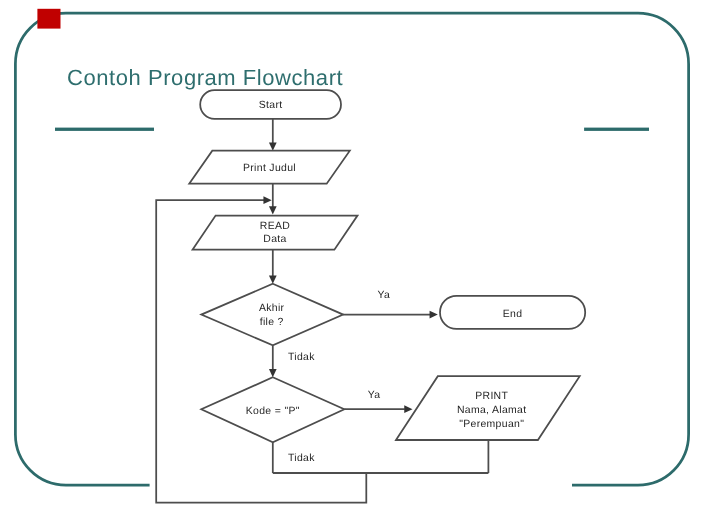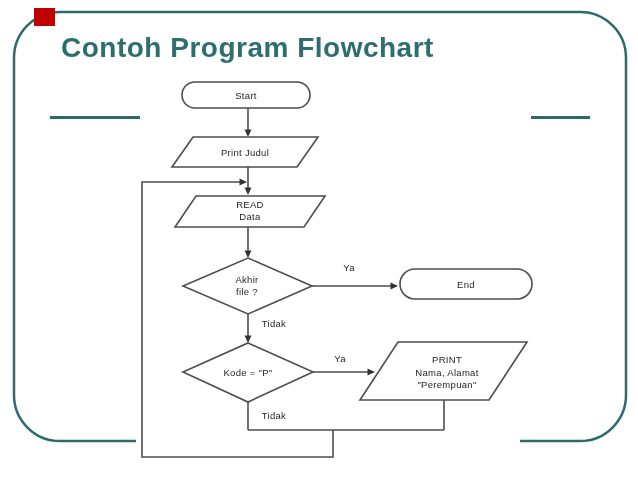--- a/index.html
+++ b/index.html
@@ -5,23 +5,23 @@
   html,body{margin:0;padding:0;background:#ffffff;}
   #slide{
     position:relative;
     width:638px;height:478px;
     background:#ffffff;
     overflow:hidden;
     font-family:"Liberation Sans", sans-serif;
   }
   #slide-title{
     position:absolute;
-    left:61px;top:32px;
-    font-size:28px;
-    font-weight:700;
+    left:61px;top:60px;
+    font-size:20px;
+    font-weight:400;
     letter-spacing:0.5px;
     color:#2e6e6e;
     white-space:nowrap;
   }
   svg{position:absolute;left:0;top:0;}
   .fc-shape{fill:#ffffff;stroke:#4d4d4d;stroke-width:1.6;}
   .fc-line{stroke:#4d4d4d;stroke-width:1.6;fill:none;}
   .fc-arrow{fill:#333333;stroke:none;}
   .fc-text{
     font-family:"Liberation Sans", sans-serif;

